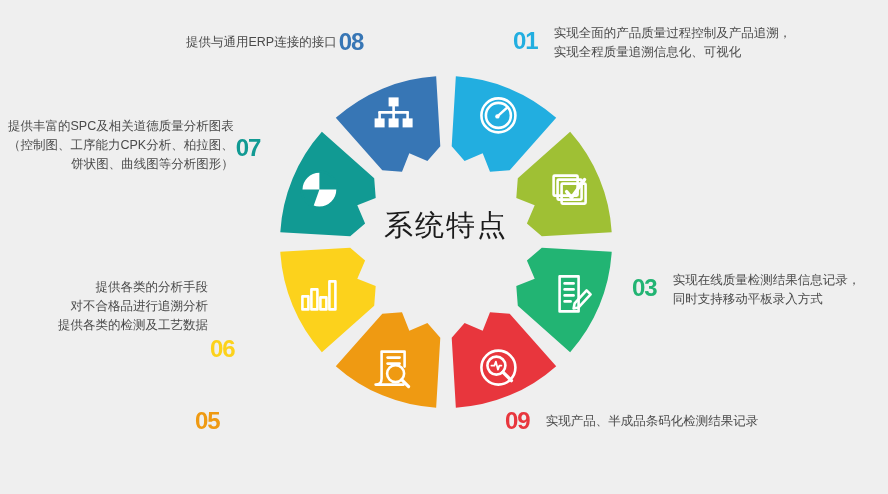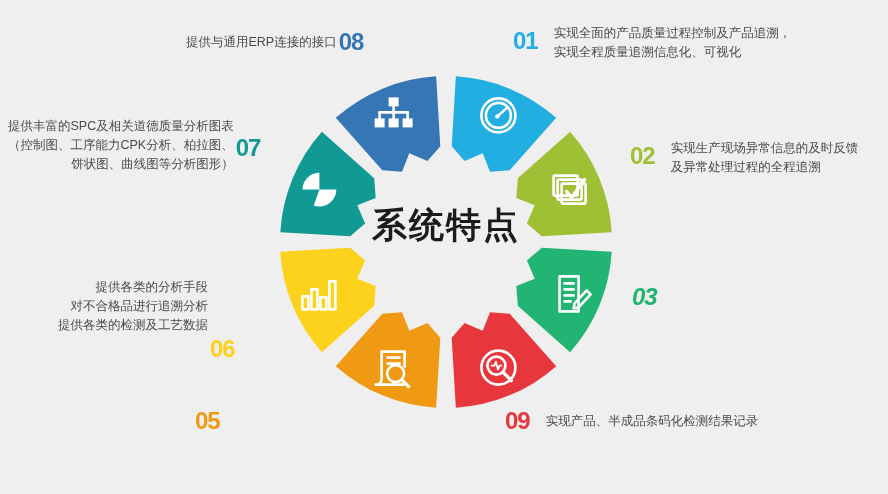--- a/index.html
+++ b/index.html
@@ -11,22 +11,22 @@
     position:relative;
   }
   #canvas{position:absolute;left:0;top:0;width:888px;height:494px;}
 
   .wheel{position:absolute;left:0;top:0;width:888px;height:494px;}
 
   .center-title{
     position:absolute;
     left:336px;top:205px;width:220px;
     text-align:center;
-    font-size:35px;
-    font-weight:bold;
+    font-size:29px;
+    font-weight:normal;
     color:#1b1b1b;
     letter-spacing:2px;
     line-height:40px;
   }
 
   .callout{position:absolute;}
   .callout .num{
     font-size:24px;
     font-weight:bold;
     line-height:34px;
@@ -38,21 +38,21 @@
     line-height:19px;
     white-space:pre-line;
   }
   .callout.right{display:flex;align-items:flex-start;gap:16px;}
   .callout.left{display:flex;align-items:flex-start;gap:2px;justify-content:flex-end;}
   .callout.left .txt{text-align:right;}
 
   
   #c01{left:513px;top:24px;}
   #c02{left:630px;top:139px;}
-  #c03{left:632px;top:280px;font-style:italic;}
+  #c03{left:632px;top:271px;}
   #c04{left:505px;top:404px;align-items:center;}
   #c05{left:195px;top:398px;}
   #c06{left:58px;top:278px;}
   #c07{left:8px;top:117px;}
   #c08{left:186px;top:25px;}
 
   #c04 .txt{line-height:34px;}
   #c08 .txt{line-height:34px;}
   #c05 .num{position:relative;top:6px;}
   #c06 .num{position:relative;top:14px;}
@@ -138,28 +138,25 @@
   </svg>
 
   <div class="center-title">系统特点</div>
 
   <div class="callout right" id="c01">
     <span class="num" style="color: rgb(34, 174, 224);">01</span>
     <span class="txt">实现全面的产品质量过程控制及产品追溯，
 实现全程质量追溯信息化、可视化</span>
   </div>
 
-  <div class="callout right" id="c02">
-    <span class="num" style="color: rgb(159, 192, 52);">02</span>
-    <span class="txt">实现生产现场异常信息的及时反馈
-及异常处理过程的全程追溯</span>
-  </div>
 
   <div class="callout right" id="c03">
     <span class="num" style="color: rgb(34, 180, 115);">03</span>
+    <span class="txt">实现在线质量检测结果信息记录，
+同时支持移动平板录入方式</span>
   </div>
 
   <div class="callout right" id="c04">
     <span class="num" style="color: rgb(232, 54, 61);">09</span>
     <span class="txt">实现产品、半成品条码化检测结果记录</span>
   </div>
 
   <div class="callout left" id="c05">
     <span class="num" style="color: rgb(239, 154, 18);">05</span>
   </div>

